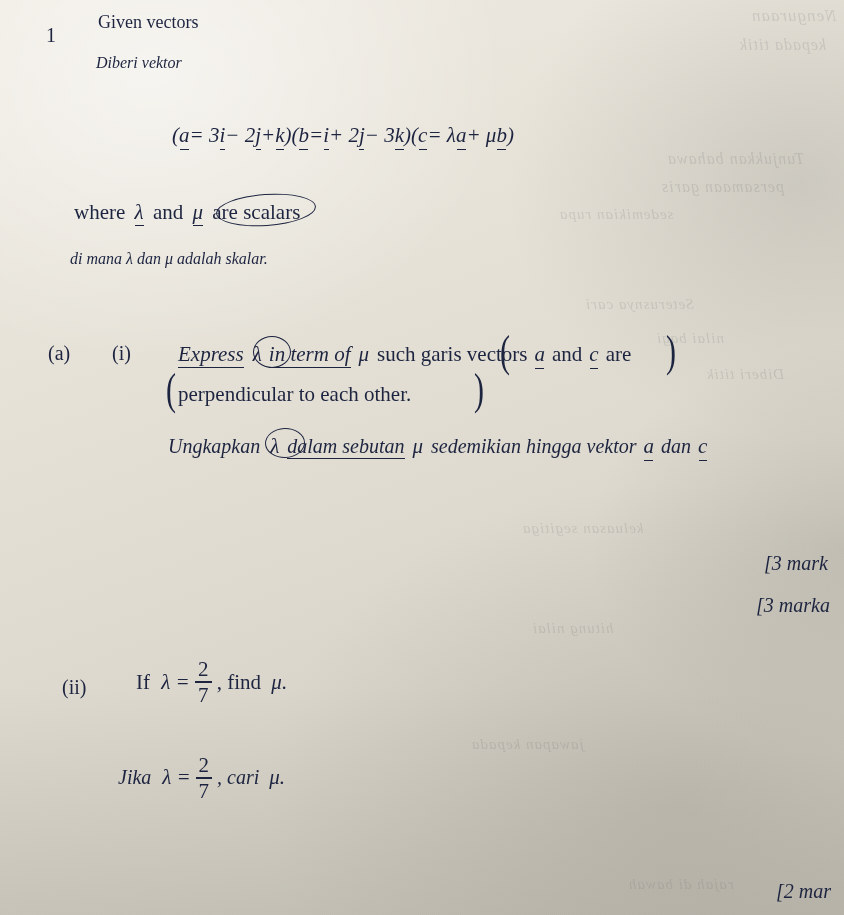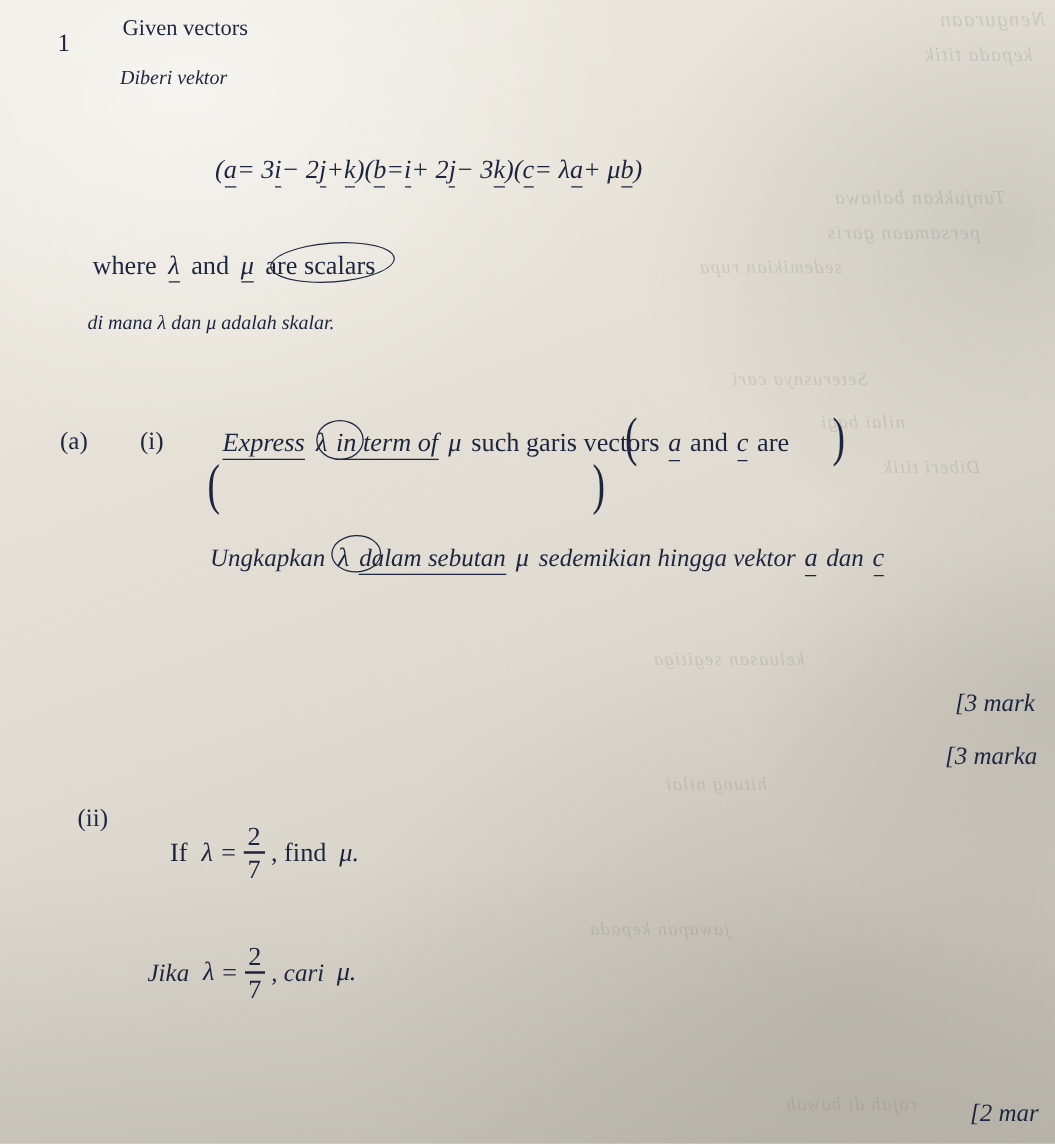--- a/index.html
+++ b/index.html
@@ -184,33 +184,34 @@
   <div class="ink label" style="left:112px; top:342px;">(i)</div>
 
   <div class="ink" style="left:178px; top:342px; font-size:21px;">
     <span class="u">Express</span><span class="math" style="margin:0 7px 0 9px;">λ</span><span class="u">in term of</span><span class="math" style="margin:0 8px;">μ</span><span>such garis vectors</span><span class="math vec" style="margin:0 7px;">a</span><span>and</span><span class="math vec" style="margin:0 7px;">c</span><span>are</span>
   </div>
 
   <div class="circle-an" style="left:253px; top:336px; width:36px; height:30px; transform:rotate(0deg);"></div>
   <div class="bracket" style="left:500px; top:334px; transform:scaleY(1.45);">(</div>
   <div class="bracket" style="left:666px; top:334px; transform:scaleY(1.45);">)</div>
 
+  <div class="ink" style="left:178px; top:382px; font-size:21px;">perpendicular to each other.</div>
   <div class="bracket" style="left:166px; top:372px; transform:scaleY(1.5);">(</div>
   <div class="bracket" style="left:474px; top:372px; transform:scaleY(1.5);">)</div>
 
   <div class="ink bm" style="left:168px; top:434px; font-size:20px;">
     <span>Ungkapkan</span><span class="math" style="margin:0 8px 0 10px;">λ</span><span class="u">dalam sebutan</span><span class="math" style="margin:0 8px;">μ</span><span>sedemikian hingga vektor</span><span class="math vec" style="margin:0 7px;">a</span><span>dan</span><span class="math vec" style="margin:0 7px;">c</span>
   </div>
   <div class="circle-an" style="left:265px; top:428px; width:38px; height:28px; transform:rotate(-2deg);"></div>
 
 
   <div class="ink marks" style="left:764px; top:552px;">[3 mark</div>
   <div class="ink marks" style="left:756px; top:594px;">[3 markа</div>
 
-  <div class="ink label" style="left:62px; top:644px;">(ii)</div>
+  <div class="ink label" style="left:62px; top:676px;">(ii)</div>
 
   <div class="ink" style="left:136px; top:660px; font-size:21px;">
     <span>If</span>
     <span class="math" style="margin-left:6px;">λ</span>
     <span class="math">=</span>
     <span class="frac">
       <span class="num">2</span>
       <span class="bar"></span>
       <span class="den">7</span>
     </span>

